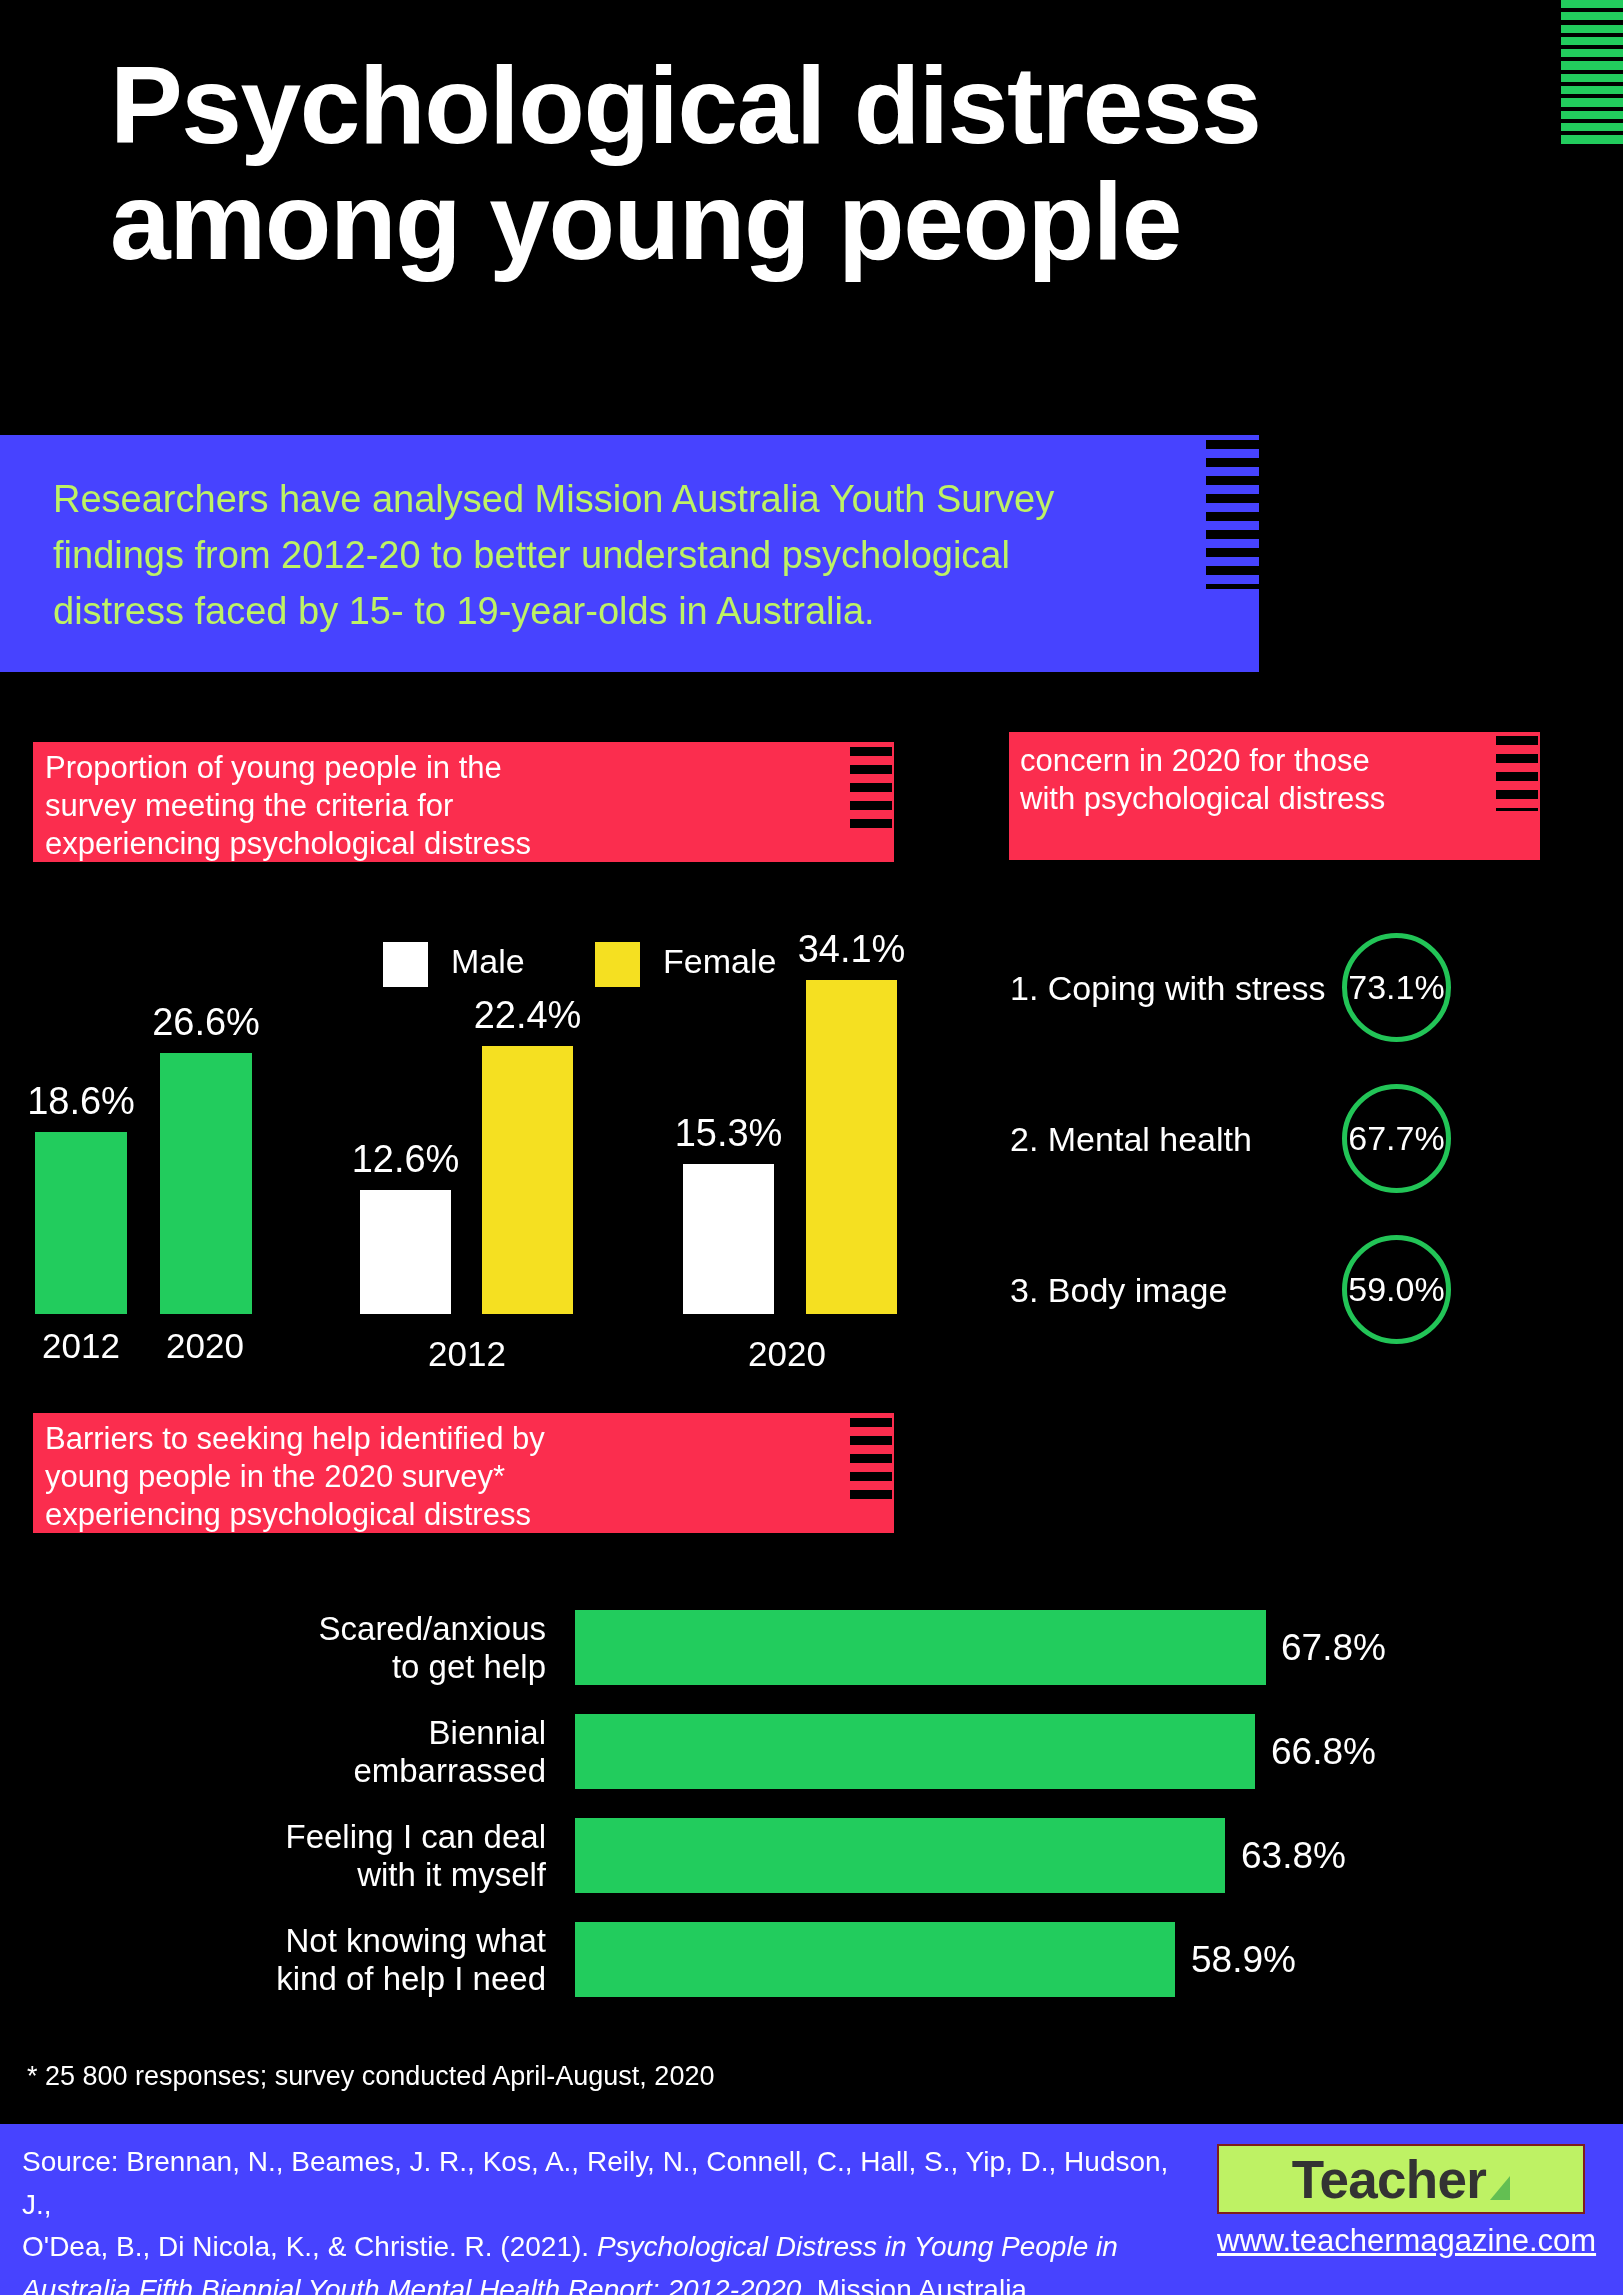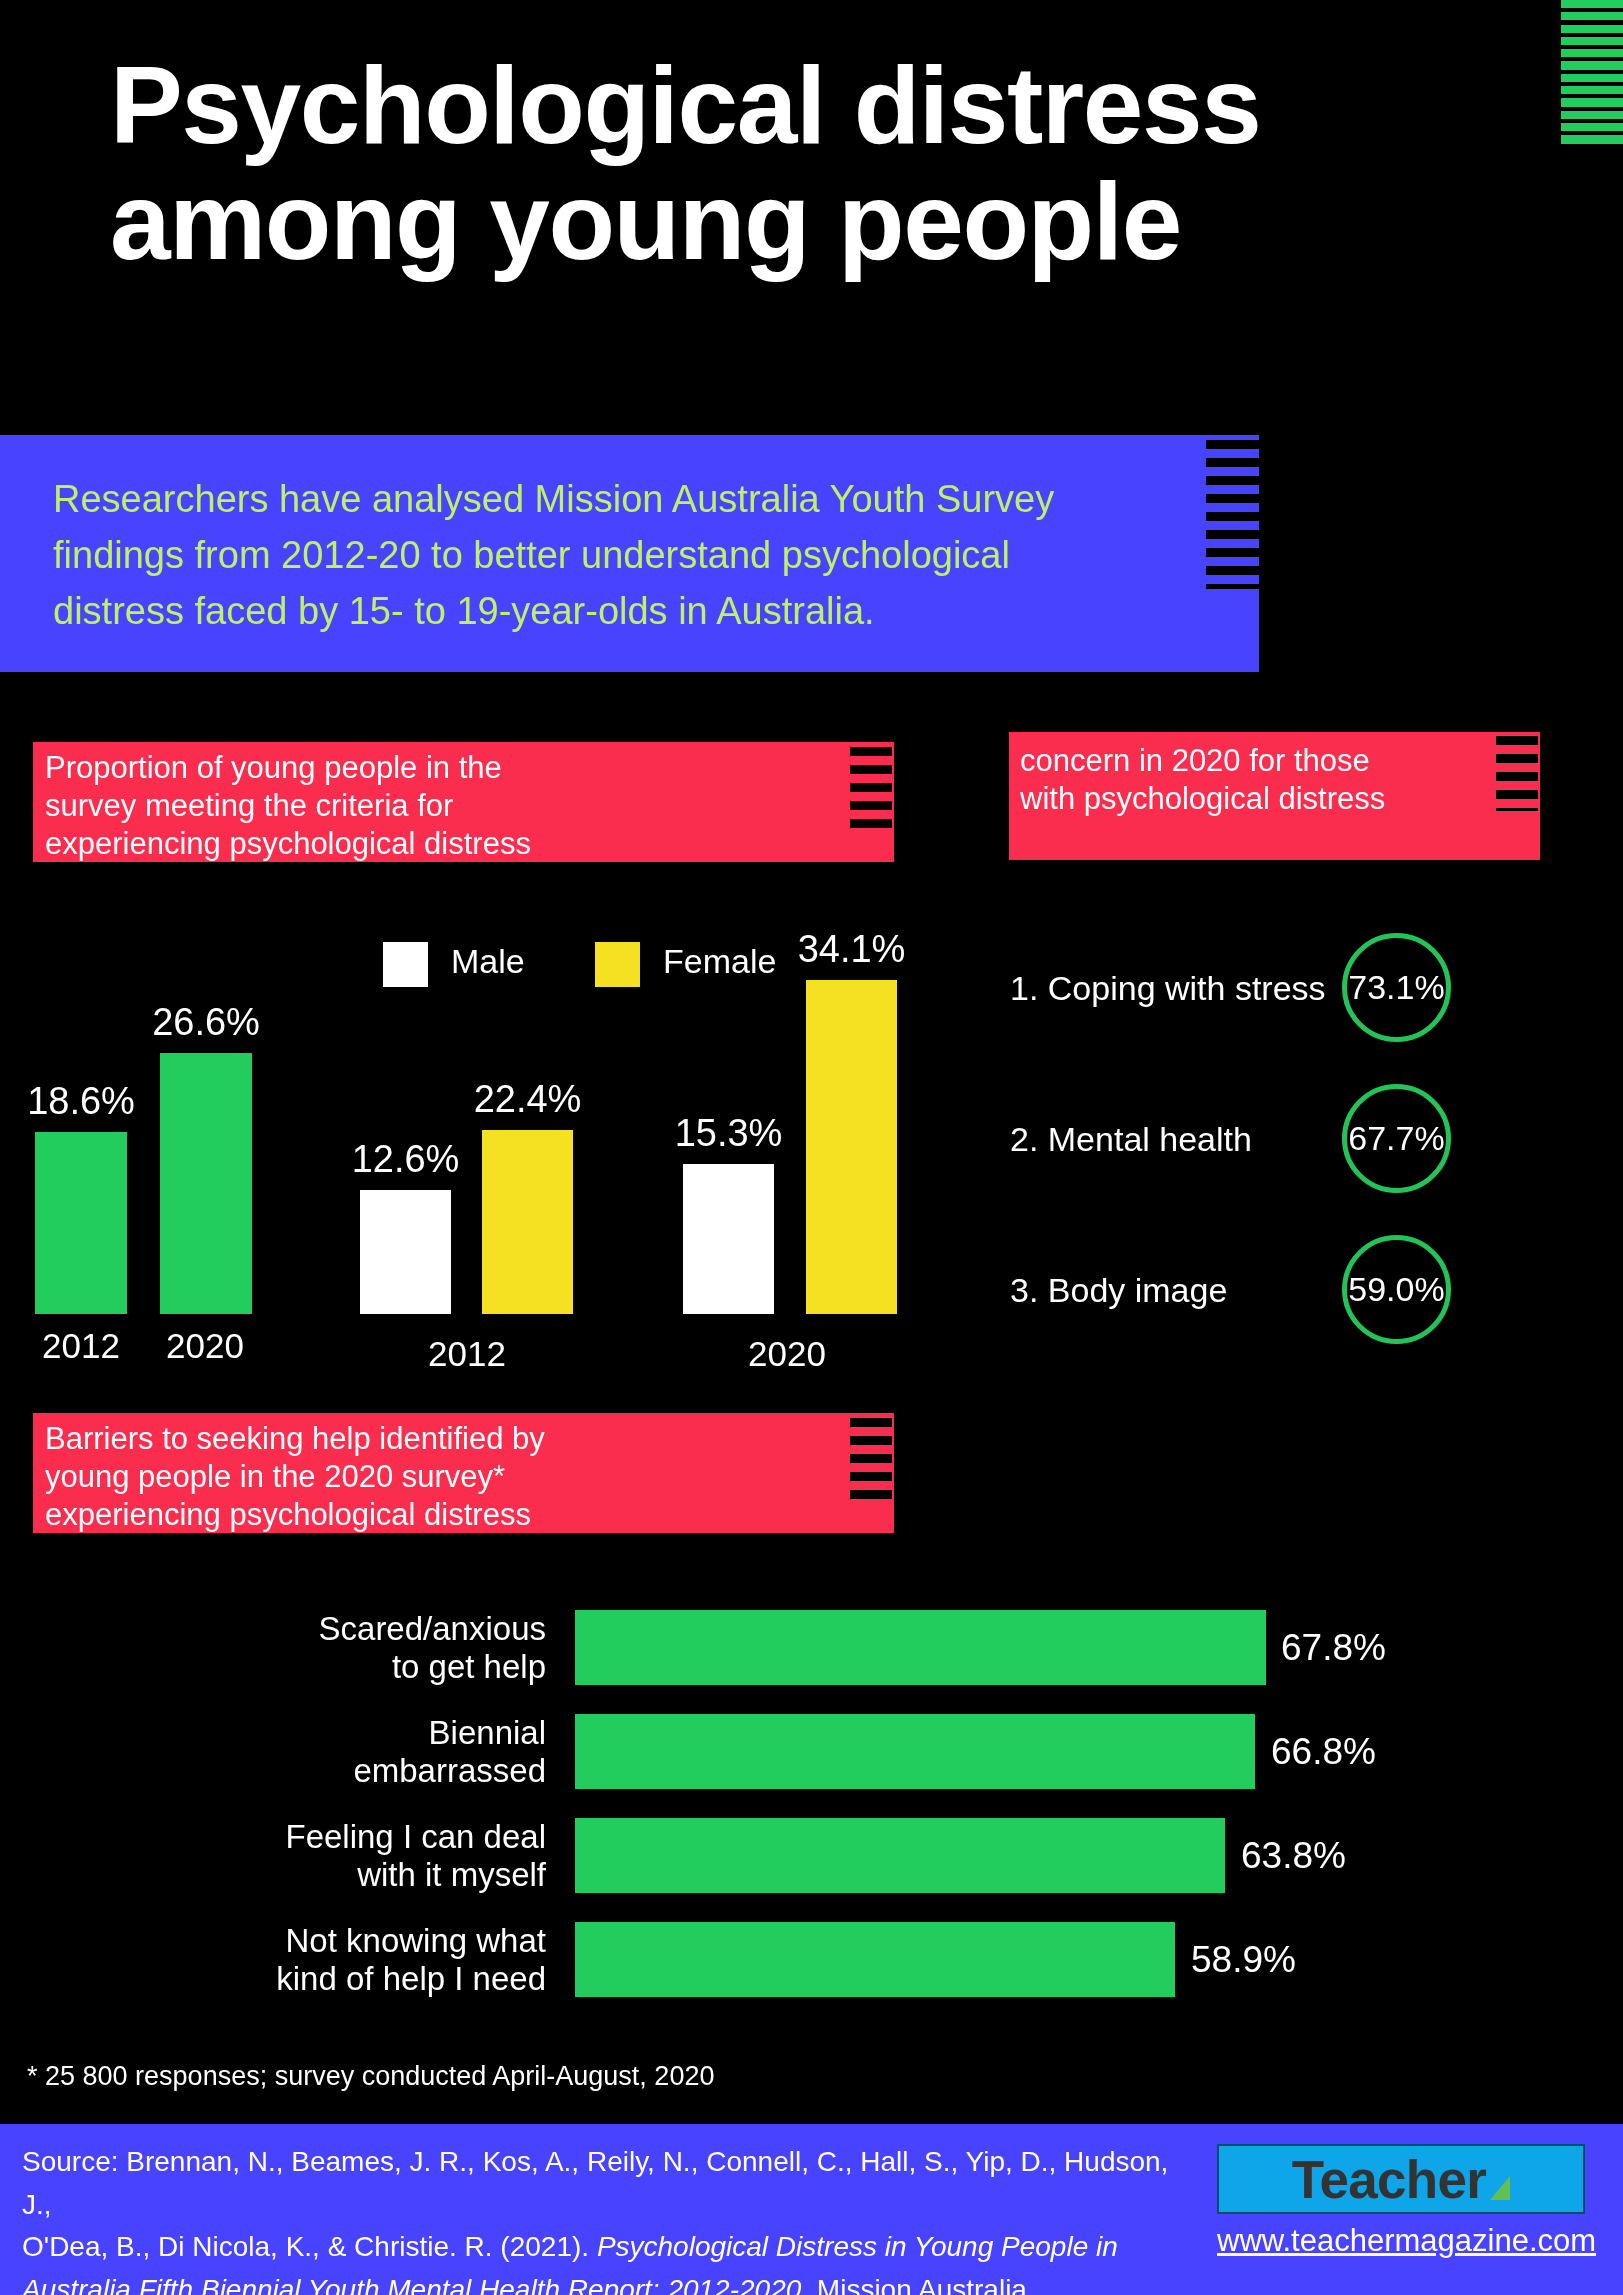--- a/index.html
+++ b/index.html
@@ -136,21 +136,21 @@
     background:#4743ff;
   }
   #footer-top-rule { left:0px; top:2121px; width:1623px; height:3.4px; background:#000; }
   #source-text {
     left:22px; top:2141px; width:1160px;
     font-size:28px; line-height:1.52;
   }
   #source-text i { font-style:italic; }
   #logo-box {
     left:1217px; top:2144px; width:368px; height:70px;
-    background:#0ea5e9; border:2px solid #0c4a6e;
+    background:#bef264; border:2px solid #7f1d1d;
     display:flex; align-items:center; justify-content:center;
   }
   #logo-word {
     font-size:53px; font-weight:700; color:#333; letter-spacing:-0.7px;
     line-height:1;
   }
   #logo-tri {
     width:0; height:0; margin-left:4.1px; align-self:flex-end;
     margin-bottom:12.3px;
     border-left:20.5px solid transparent;
@@ -216,21 +216,21 @@
   <div class="vbar" style="left:160px; width:92px; height:261px;">
     <div class="fill green-fill"></div>
     <span class="vlabel">26.6%</span>
   </div>
   <span class="xtick" style="left:205px;">2020</span>
 
   <div class="vbar" style="left:360px; width:91px; height:124px;">
     <div class="fill white-fill"></div>
     <span class="vlabel">12.6%</span>
   </div>
-  <div class="vbar" style="left:482px; width:91px; height:184px;">
+  <div class="vbar" style="left:482px; width:91px; height:268px;">
     <div class="fill yellow-fill"></div>
     <span class="vlabel">22.4%</span>
   </div>
   <span class="xtick" style="left:467px; bottom:12.3px;">2012</span>
 
   <div class="vbar" style="left:683px; width:91px; height:150px;">
     <div class="fill white-fill"></div>
     <span class="vlabel">15.3%</span>
   </div>
   <div class="vbar" style="left:806px; width:91px; height:334px;">

